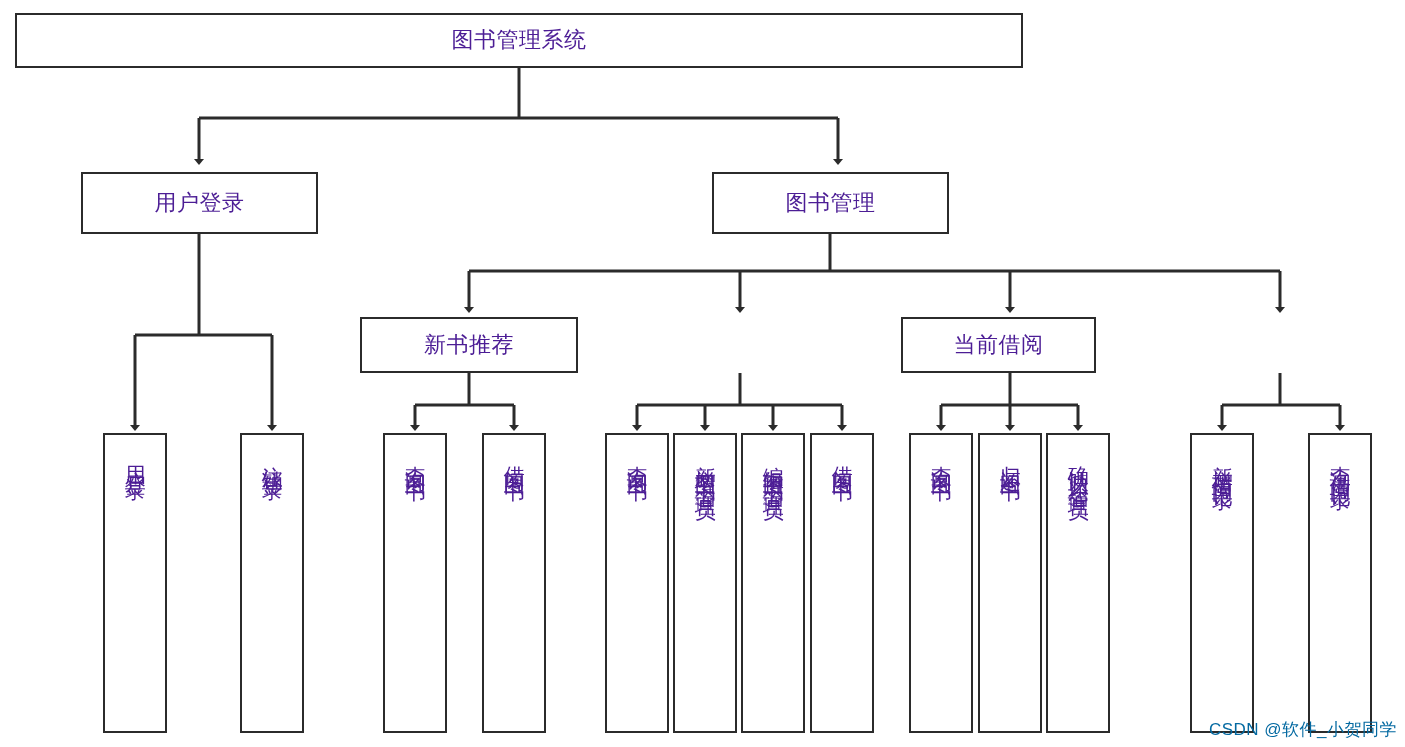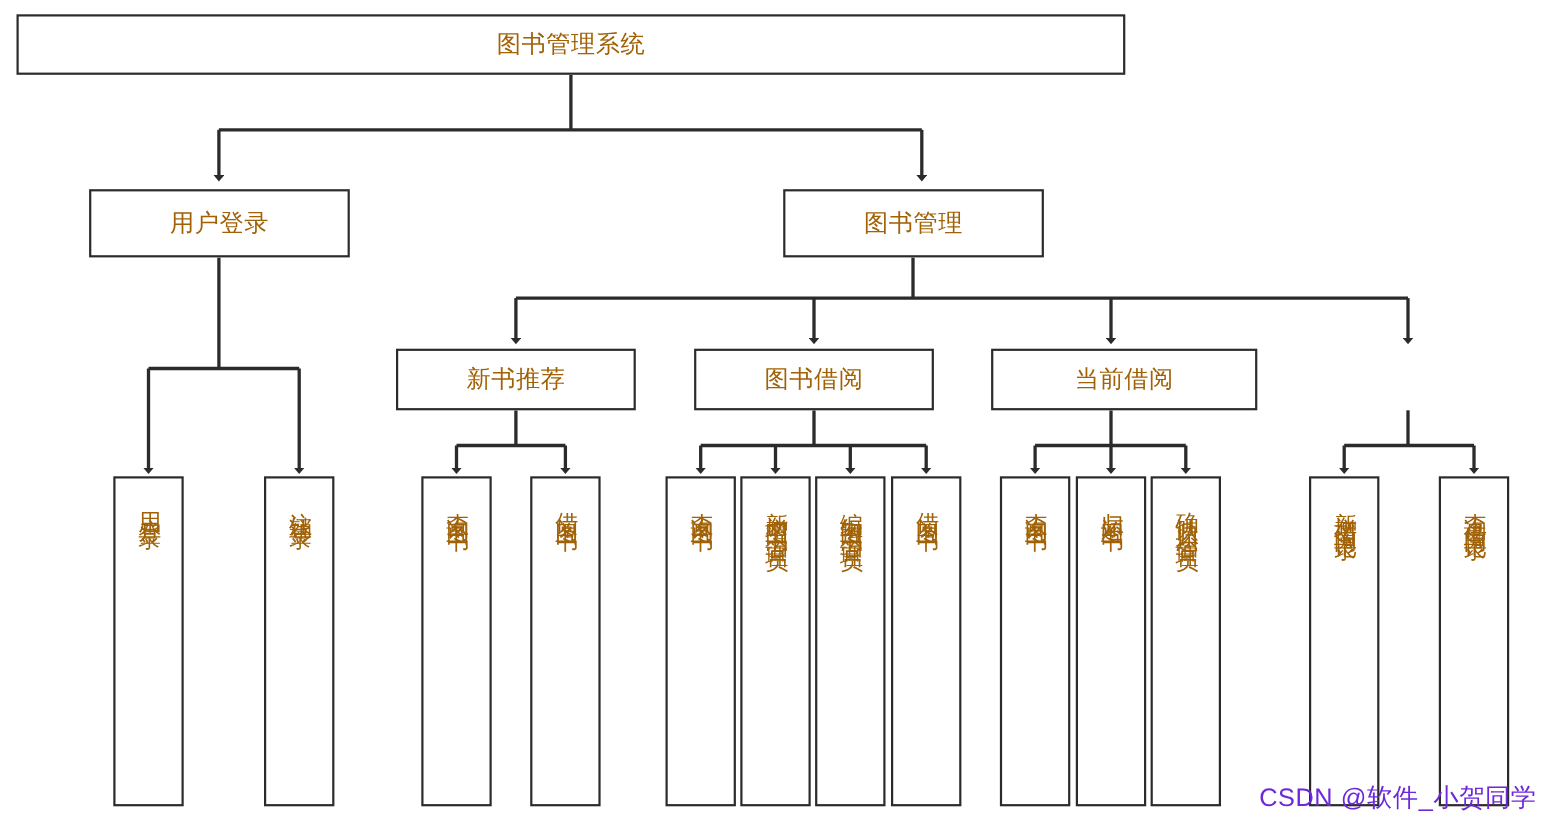--- a/index.html
+++ b/index.html
@@ -29,21 +29,21 @@
     pointer-events: none;
   }
   .node {
     position: absolute;
     box-sizing: border-box;
     border: 2px solid #2b2b2b;
     background: #ffffff;
     display: flex;
     align-items: center;
     justify-content: center;
-    color: #a16207;
+    color: #4c1d95;
   }
   .node-h .node-label {
     font-size: 22px;
     line-height: 1.2;
     letter-spacing: 0.5px;
     white-space: nowrap;
   }
   .node-v {
     align-items: flex-start;
     justify-content: center;
@@ -55,22 +55,22 @@
     font-size: 21px;
     line-height: 1.35;
     letter-spacing: 5px;
     text-align: left;
     white-space: nowrap;
   }
   .watermark {
     position: absolute;
     right: 8px;
     bottom: 6px;
-    font-size: 23px;
-    color: #6d28d9;
+    font-size: 17px;
+    color: #0369a1;
     letter-spacing: 0.5px;
     white-space: nowrap;
     user-select: none;
   }
 </style>
 </head>
 <body>
 
 <div id="diagram-root">
 
@@ -131,24 +131,21 @@
   <div class="node node-h" style="left:81px; top:172px; width:237px; height:62px;">
     <span class="node-label">用户登录</span>
   </div>
   <div class="node node-h" style="left:360px; top:317px; width:218px; height:56px;">
     <span class="node-label">新书推荐</span>
   </div>
 
   <div class="node node-h" style="left:712px; top:172px; width:237px; height:62px;">
     <span class="node-label">图书管理</span>
   </div>
-  <div class="node node-h" style="left:631px; top:317px; width:218px; height:56px;">
-    <span class="node-label">图书借阅</span>
-  </div>
-  <div class="node node-h" style="left:901px; top:317px; width:242px; height:56px;">
+  <div class="node node-h" style="left:901px; top:317px; width:195px; height:56px;">
     <span class="node-label">当前借阅</span>
   </div>
 
   <div class="node node-v" style="left:103px; top:433px; width:64px; height:300px;">
     <span class="node-label">用户登录</span>
   </div>
   <div class="node node-v" style="left:240px; top:433px; width:64px; height:300px;">
     <span class="node-label">注销登录</span>
   </div>
 

